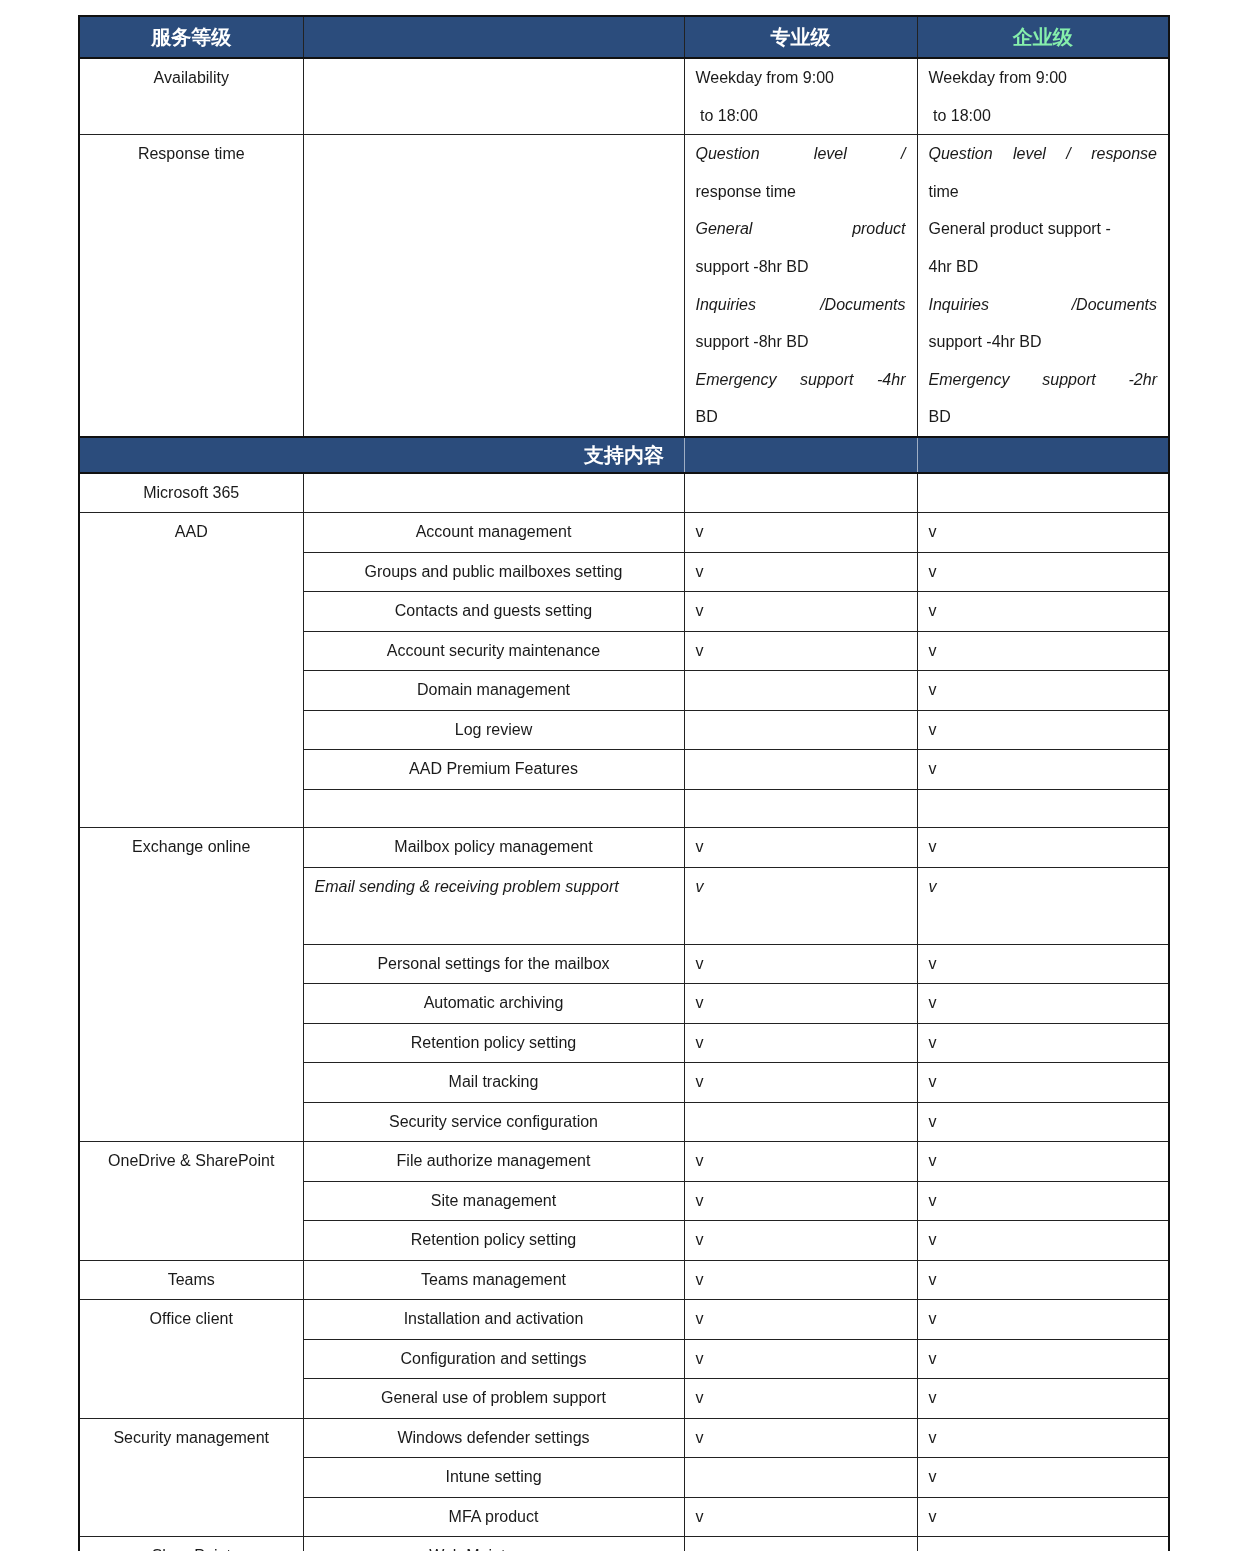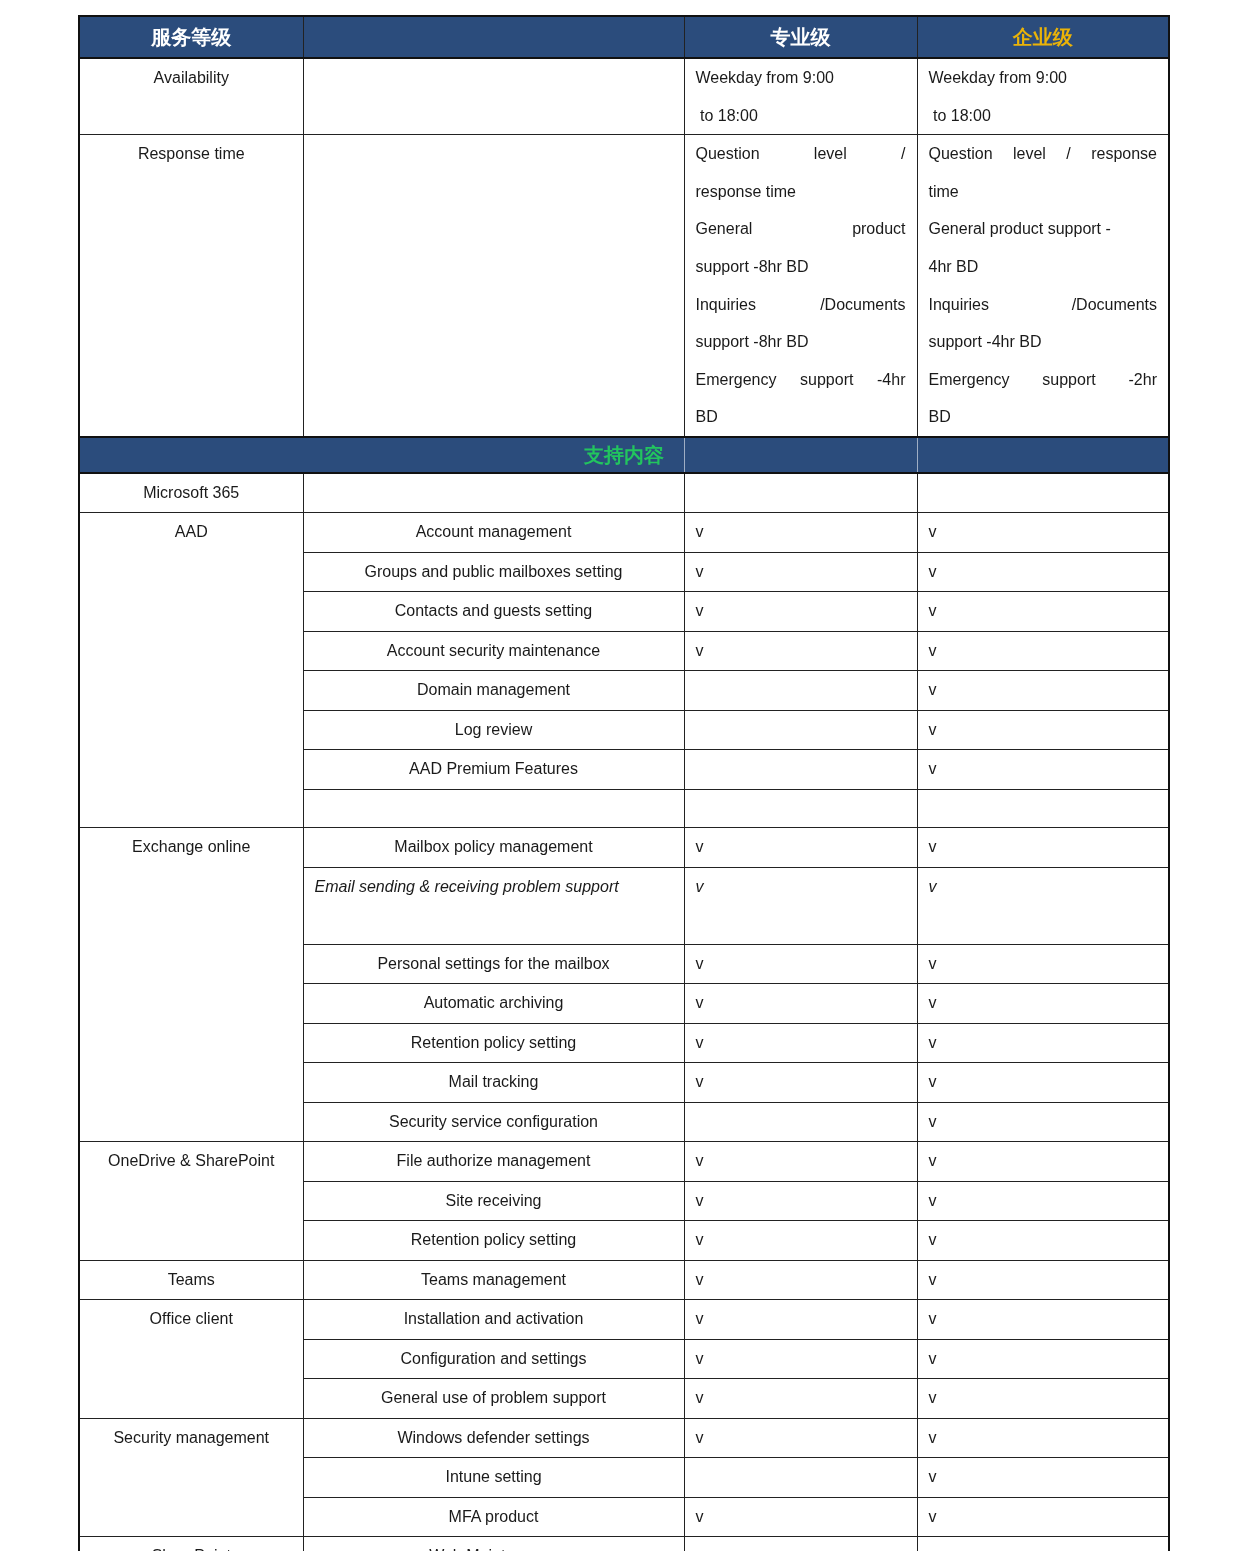--- a/index.html
+++ b/index.html
@@ -38,35 +38,35 @@
   .head-row td {
     background: #2B4C7C;
     color: #ffffff;
     font-weight: bold;
     font-size: 20px;
     text-align: center;
     line-height: 40px;
     position: relative;
     border-bottom: 2px solid #111111;
   }
-  .head-row td.gold { color: #eab308; }
+  .head-row td.gold { color: #86efac; }
 
   
   tr.service-row td { line-height: 37.6px; }
   tr#row-availability { height: 76px; }
   tr#row-response { height: 301px; }
   tr#row-response td, tr#row-availability td { border-top: 1px solid #222; }
   .line { white-space: pre-wrap; }
-  .line.stretch { text-align: justify; text-align-last: justify; }
+  .line.stretch { text-align: justify; text-align-last: justify; font-style: italic; }
 
   
   tr.section-row { height: 36px; }
   tr.section-row td {
     background: #2B4C7C;
-    color: #22c55e;
+    color: #ffffff;
     font-weight: bold;
     font-size: 20px;
     text-align: center;
     line-height: 34px;
     position: relative;
     border-top: 2px solid #111111;
     border-bottom: 2px solid #111111;
   }
   .vsep {
     position: absolute;
@@ -237,21 +237,21 @@
           <td class="mark"></td>
           <td class="mark">v</td>
         </tr>
         <tr class="group-start">
           <td rowspan="3" class="cat">OneDrive &amp; SharePoint</td>
           <td class="feature">File authorize management</td>
           <td class="mark">v</td>
           <td class="mark">v</td>
         </tr>
         <tr>
-          <td class="feature">Site receiving</td>
+          <td class="feature">Site management</td>
           <td class="mark">v</td>
           <td class="mark">v</td>
         </tr>
         <tr>
           <td class="feature">Retention policy setting</td>
           <td class="mark">v</td>
           <td class="mark">v</td>
         </tr>
         <tr class="group-start">
           <td rowspan="1" class="cat">Teams</td>

